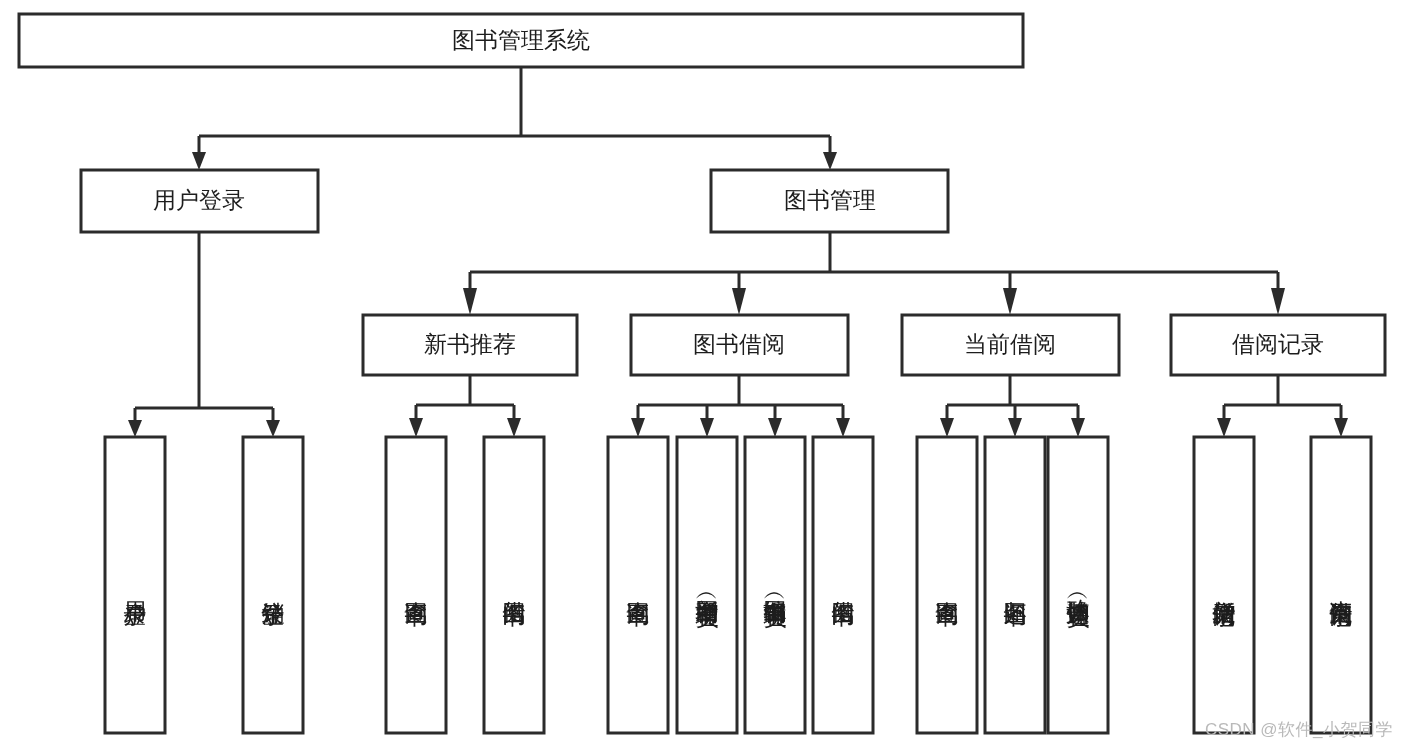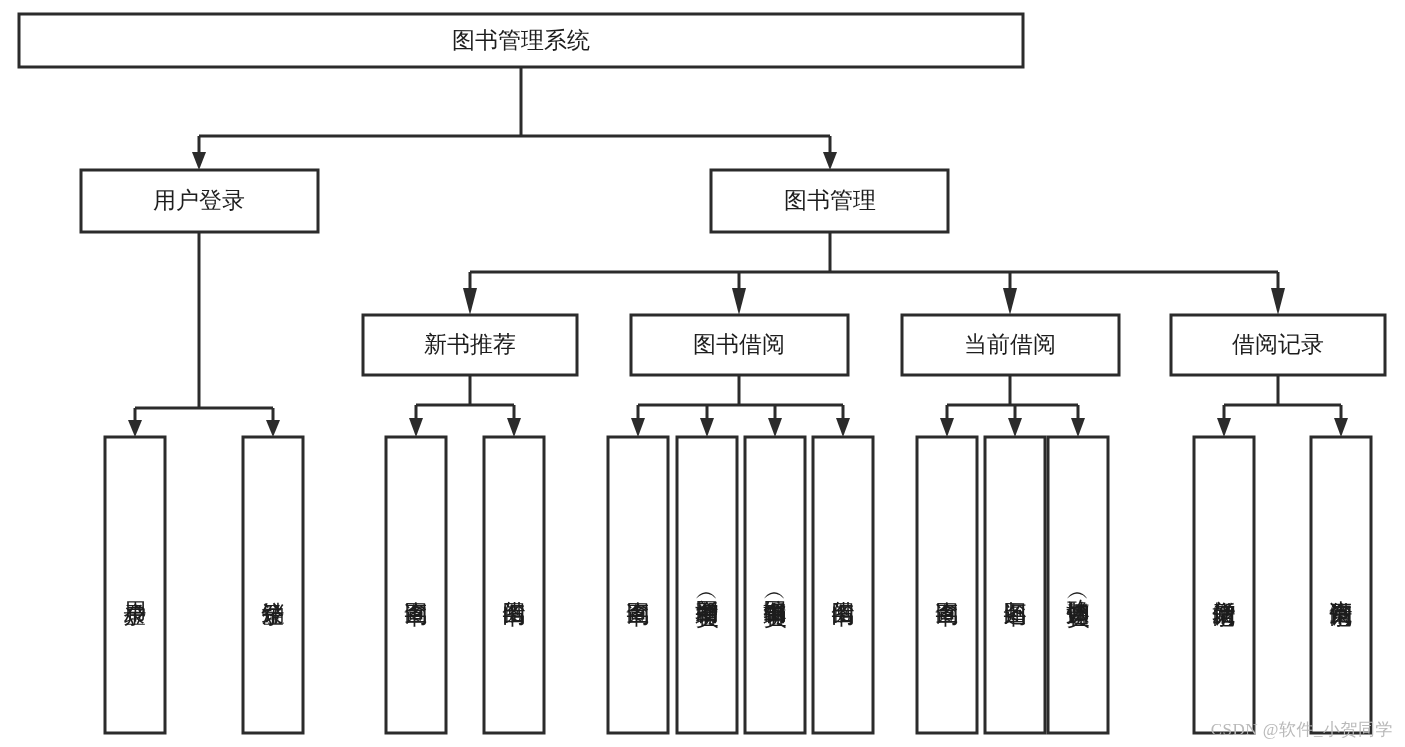--- a/index.html
+++ b/index.html
@@ -60,21 +60,21 @@
     white-space: nowrap;
     display: flex;
     align-items: center;
     justify-content: center;
     pointer-events: none;
   }
   .watermark {
     position: absolute;
     right: 12px;
     bottom: 6px;
-    font-family: Liberation Serif, serif;
+    font-family: Liberation Sans, sans-serif;
     font-size: 17px;
     color: #b9b9b9;
     letter-spacing: 0.5px;
     white-space: nowrap;
   }
 </style>
 </head>
 <body>
 
 <div id="diagram-root">

